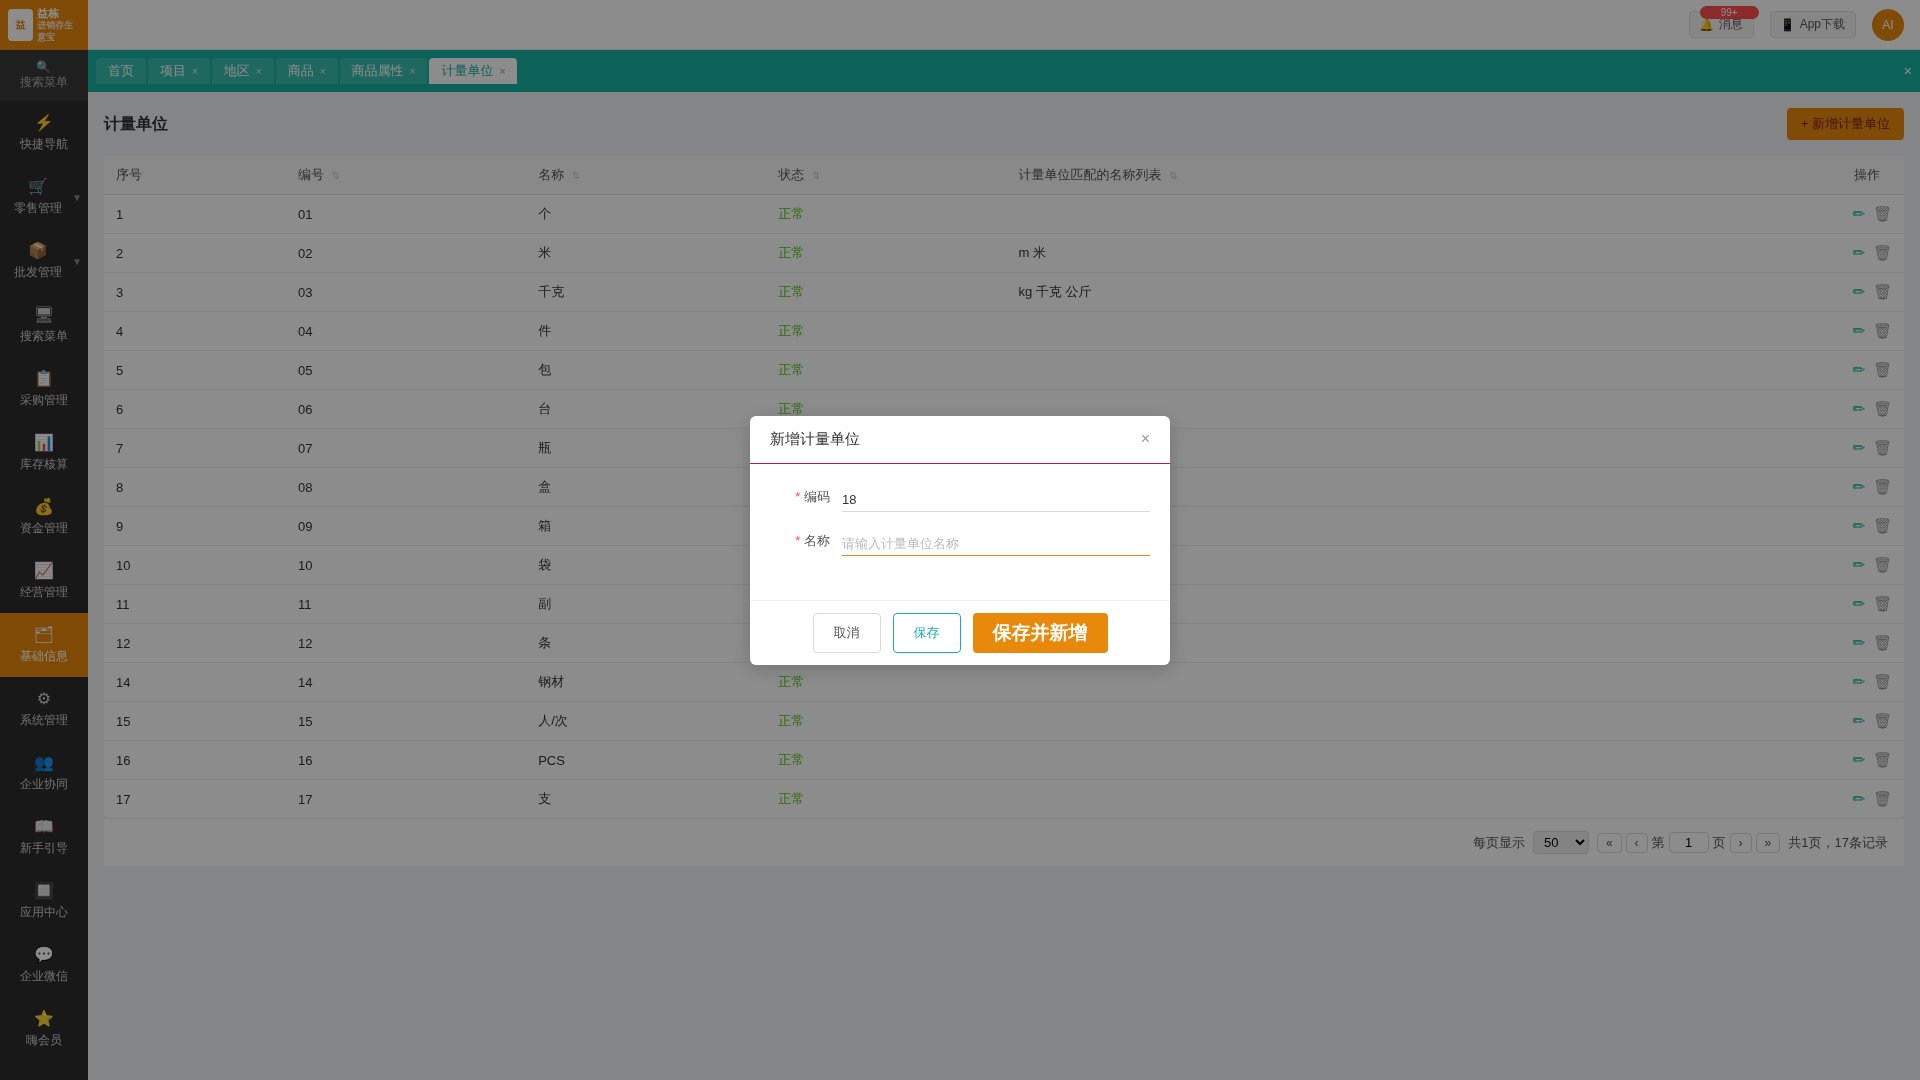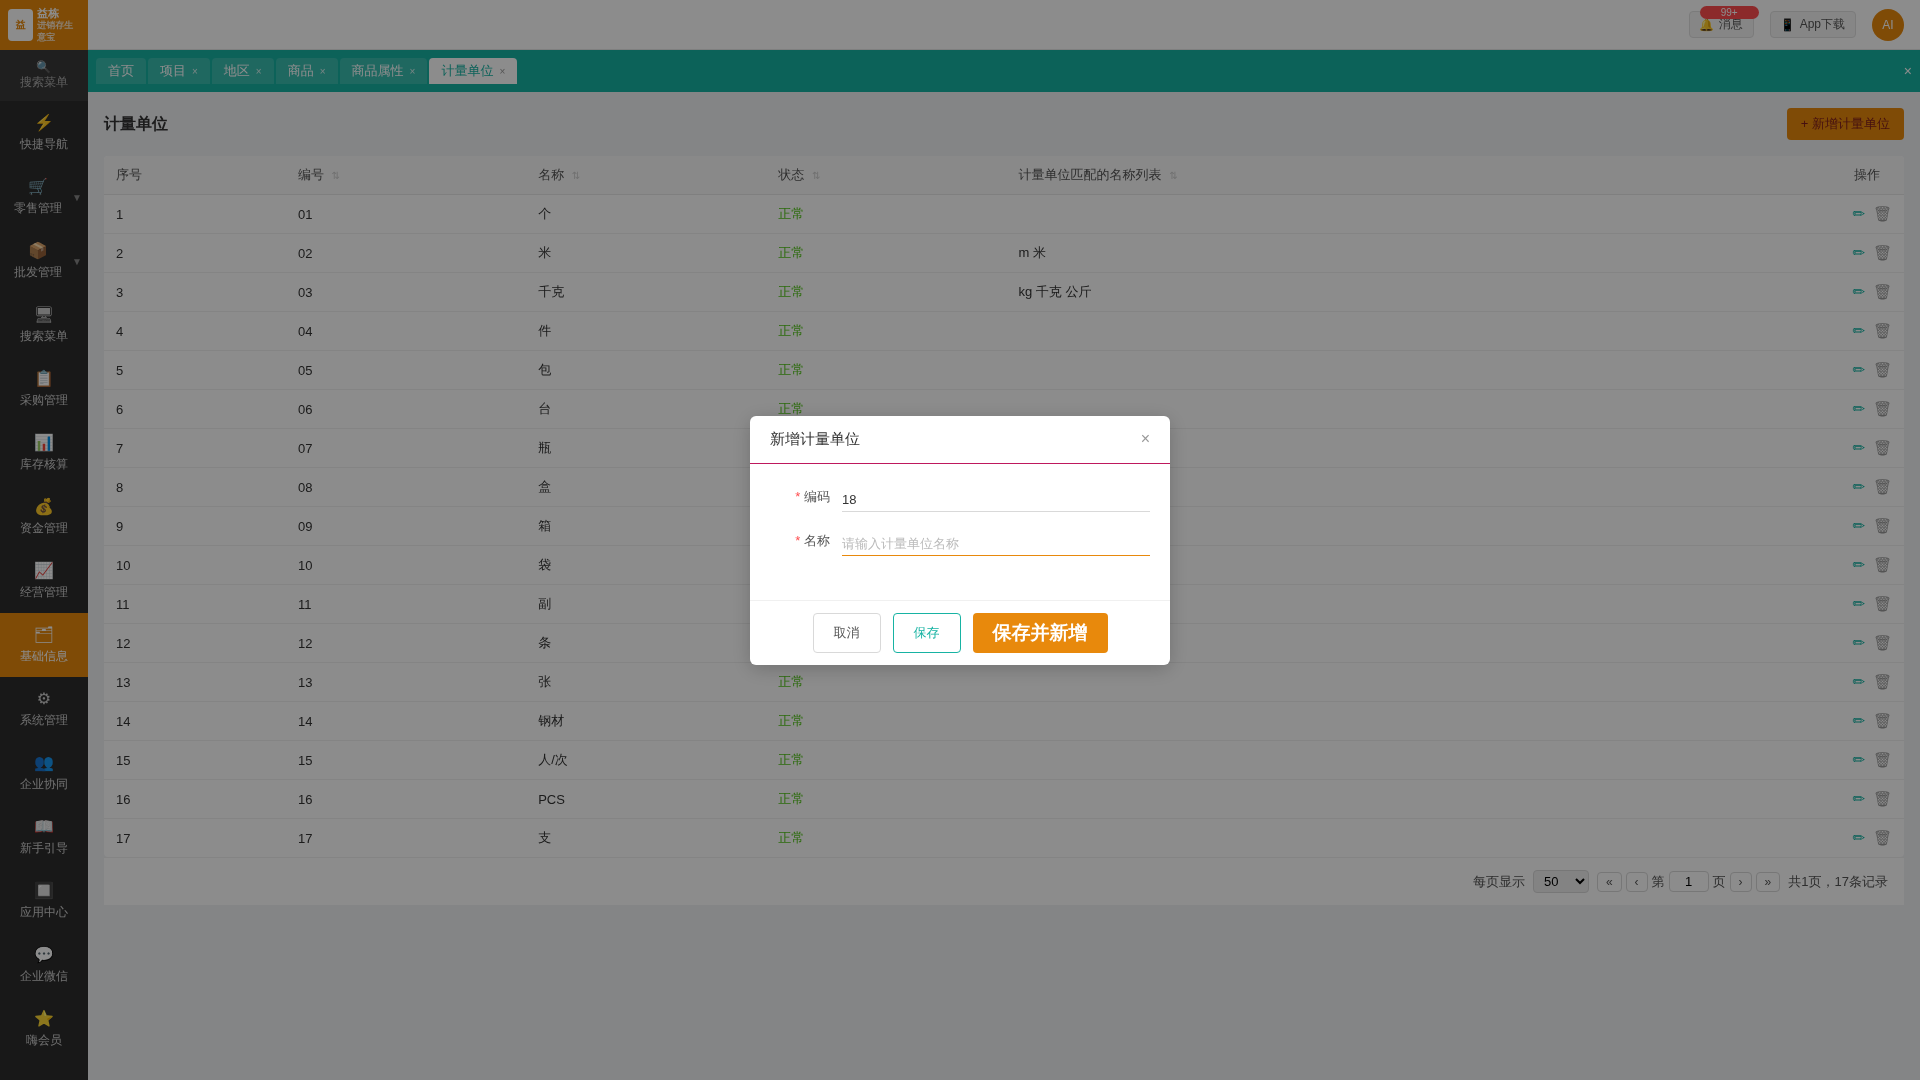--- a/index.html
+++ b/index.html
@@ -603,33 +603,20 @@
       <td><span class="status-normal">正常</span></td>
       <td></td>
       <td style="text-align:right;">
         <div class="action-btns" style="justify-content:flex-end;">
           <span class="action-edit">✏</span>
           <span class="action-delete">🗑</span>
         </div>
       </td>
     </tr>
             <tr>
-      <td>13</td>
-      <td>13</td>
-      <td>张</td>
-      <td><span class="status-normal">正常</span></td>
-      <td></td>
-      <td style="text-align:right;">
-        <div class="action-btns" style="justify-content:flex-end;">
-          <span class="action-edit">✏</span>
-          <span class="action-delete">🗑</span>
-        </div>
-      </td>
-    </tr>
-            <tr>
       <td>14</td>
       <td>14</td>
       <td>钢材</td>
       <td><span class="status-normal">正常</span></td>
       <td></td>
       <td style="text-align:right;">
         <div class="action-btns" style="justify-content:flex-end;">
           <span class="action-edit">✏</span>
           <span class="action-delete">🗑</span>
         </div>

